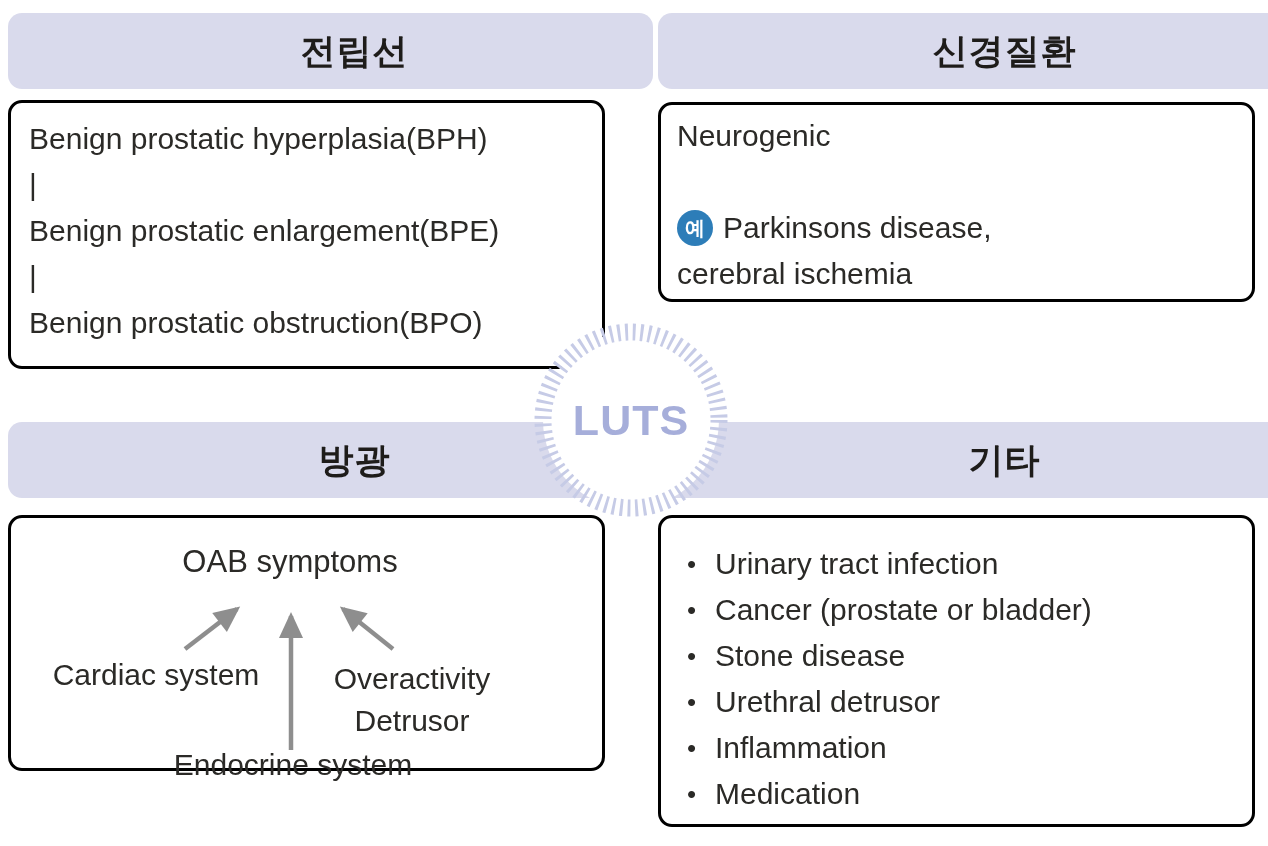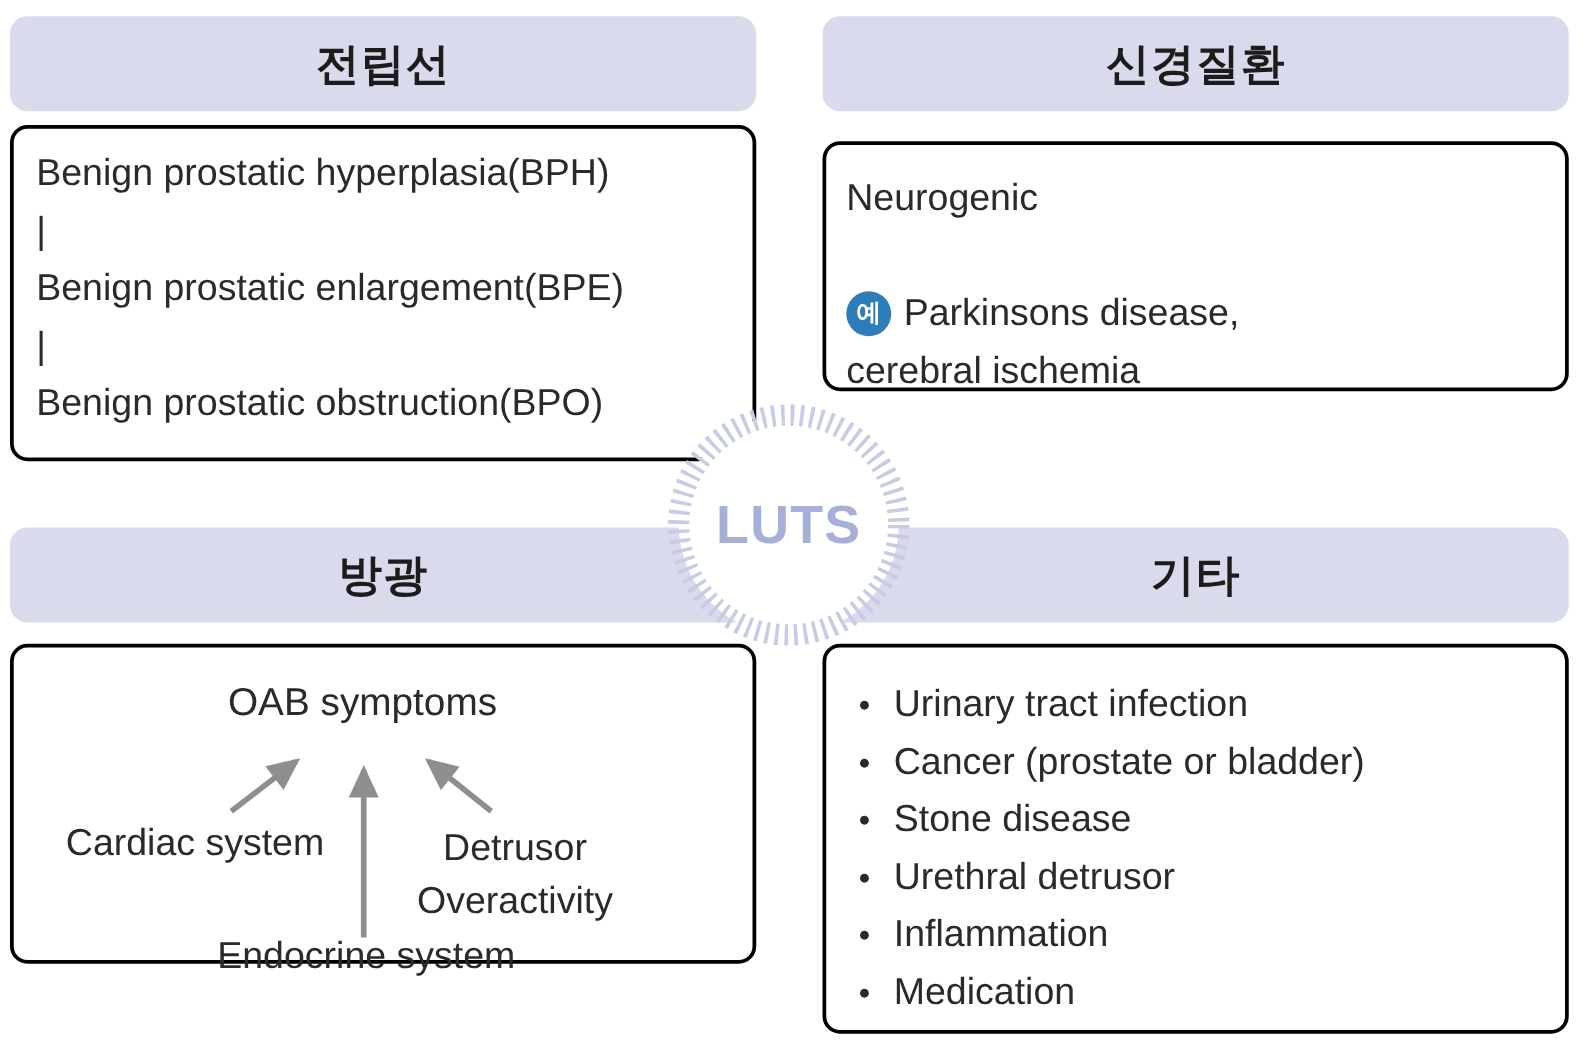--- a/index.html
+++ b/index.html
@@ -3,32 +3,32 @@
 <meta charset="utf-8">
 <style>
   html,body{margin:0;padding:0;background:#ffffff;}
   .canvas{
     position:relative;width:1268px;height:846px;background:#ffffff;overflow:hidden;
     font-family:"Liberation Sans","DejaVu Sans",sans-serif;color:#2b2a27;
   }
   .qheader{
     position:absolute;height:76px;width:597px;border-radius:14px;background:#d9daec;
     display:flex;align-items:center;justify-content:center;
-    font-size:35px;font-weight:bold;color:#1e1c1a;letter-spacing:1px;
+    font-size:35px;font-weight:bold;color:#1e1c1a;letter-spacing:1px;padding-left:48px;
   }
   .h-tl{left:8px;top:13px;}
   .h-tr{left:658px;top:13px;}
   .h-bl{left:8px;top:422px;text-align:right;}
   .h-br{left:658px;top:422px;}
   .qbox{
     position:absolute;width:597px;background:#ffffff;border:3px solid #000000;
     border-radius:14px;box-sizing:border-box;font-size:30px;color:#2b2a27;
   }
   .b-tl{left:8px;top:100px;height:269px;padding:13px 18px;}
-  .b-tr{left:658px;top:113px;height:200px;padding:20px 16px;}
+  .b-tr{left:658px;top:102px;height:200px;padding:8px 16px;}
   .b-bl{left:8px;top:515px;height:256px;padding-left:36px;}
   .b-br{left:658px;top:515px;height:312px;padding:23px 0 0 26px;}
   .line{line-height:46px;white-space:nowrap;}
   .example-line{margin-top:46px;display:flex;align-items:center;line-height:46px;}
   .badge{
     width:36px;height:36px;border-radius:50%;background:#2d7db8;color:#ffffff;
     font-size:20px;font-weight:bold;display:inline-flex;align-items:center;
     justify-content:center;margin-right:10px;flex:0 0 auto;
   }
   .bullet-item{display:flex;line-height:46px;}
@@ -78,22 +78,22 @@
         <marker id="ah" markerUnits="userSpaceOnUse" markerWidth="30" markerHeight="28" refX="23" refY="13" orient="auto">
           <path d="M1,1 L27,13 L1,25 Z" fill="#8e8e8e"></path>
         </marker>
       </defs>
       <line x1="174" y1="131" x2="226" y2="91" stroke="#8e8e8e" stroke-width="4.5" marker-end="url(#ah)"></line>
       <line x1="280" y1="232" x2="280" y2="98" stroke="#8e8e8e" stroke-width="4.5" marker-end="url(#ah)"></line>
       <line x1="382" y1="131" x2="332" y2="91" stroke="#8e8e8e" stroke-width="4.5" marker-end="url(#ah)"></line>
     </svg>
     <div class="lbl-cardiac">Cardiac system</div>
     <div class="lbl-detrusor">
+      <div>Overactivity</div>
       <div>Detrusor</div>
-      <div>Overactivity</div>
     </div>
     <div class="lbl-endocrine">Endocrine system</div>
   </div>
 
   <div class="qheader h-br">
     <span>기타</span>
   </div>
   <div class="qbox b-br">
     <div class="bullet-item">
       <span class="bullet">•</span>

